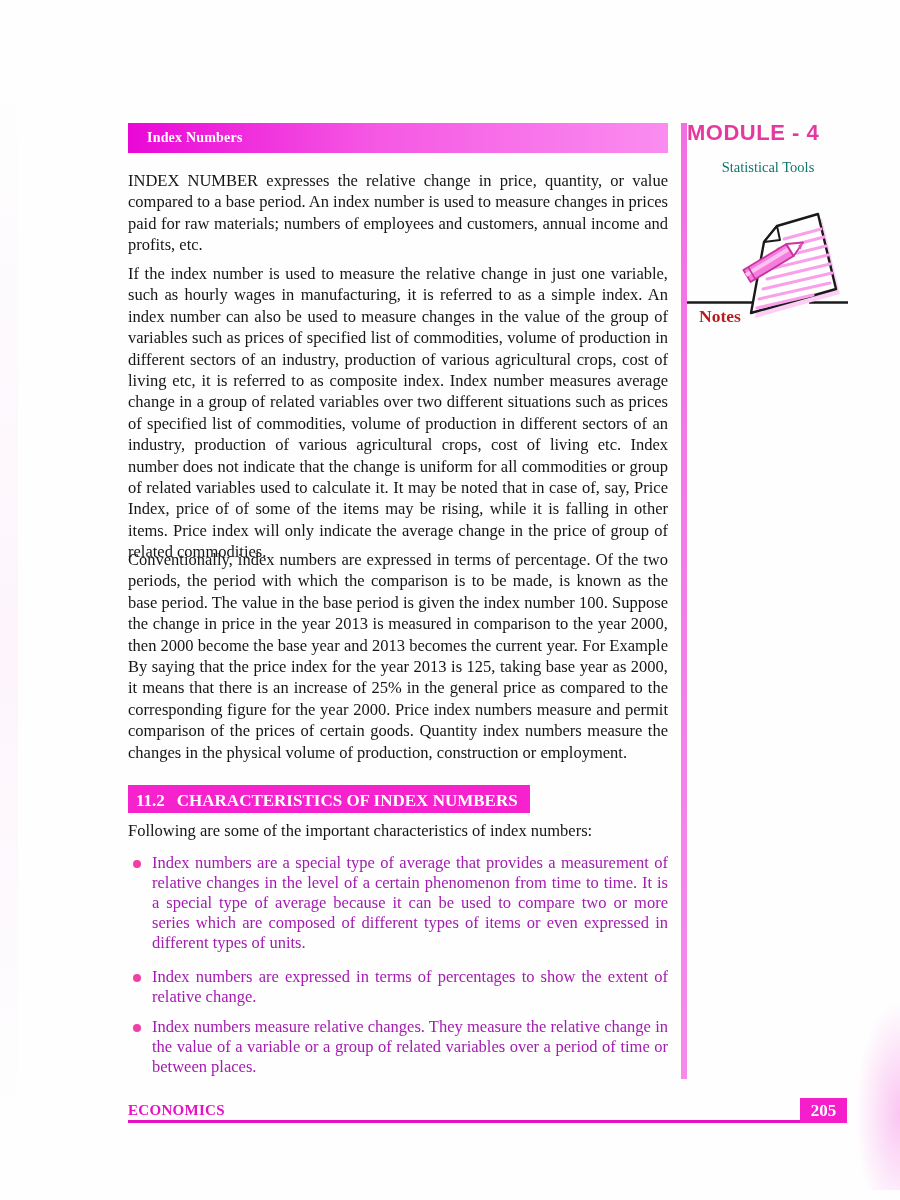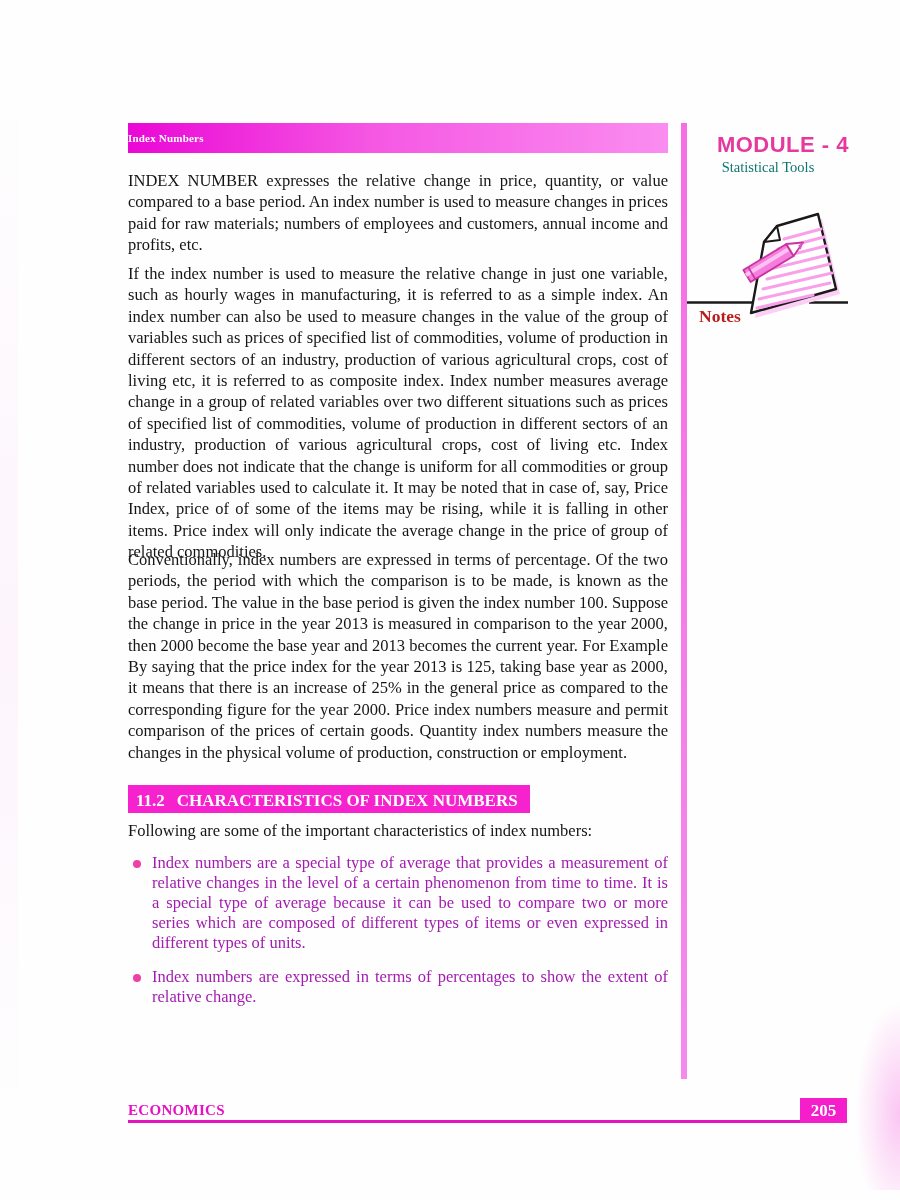--- a/index.html
+++ b/index.html
@@ -24,34 +24,33 @@
     background: linear-gradient(to bottom, rgba(250,210,245,0) 0%, rgba(250,215,246,0.25) 55%, rgba(250,215,246,0) 100%);
     pointer-events: none;
   }
 
   .banner {
     position: absolute; left: 128px; top: 123px; width: 540px; height: 30px;
     background: linear-gradient(to right, #ea07d6 0%, #f557e3 45%, #fa8df0 100%);
     display: flex; align-items: center;
   }
   .banner span {
-    color: #ffffff; font-weight: bold; font-size: 11px; padding-left: 0;
+    color: #ffffff; font-weight: bold; font-size: 14px; padding-left: 19px;
     letter-spacing: 0.2px;
   }
 
   .v-divider {
     position: absolute; left: 681px; top: 123px; width: 6px; height: 956px;
     background: linear-gradient(to bottom, #f46fe4, #f58aec);
   }
   .module-title {
     position: absolute; left: 687px; top: 120px; width: 162px;
-    text-align: right; font-family: "Liberation Sans", sans-serif;
+    text-align: left; font-family: "Liberation Sans", sans-serif;
     font-weight: bold; font-size: 22px; color: #e6399f; letter-spacing: 0.5px;
     white-space: nowrap;
-    margin-top: 12px;
   }
   .module-subtitle {
     position: absolute; left: 687px; top: 159px; width: 162px;
     text-align: center; font-size: 14.5px; color: #0f766e;
   }
   .notes-icon-wrap { position: absolute; left: 685px; top: 196px; width: 170px; height: 140px; }
   .notes-label {
     position: absolute; left: 699px; top: 306px;
     font-weight: bold; font-size: 17.5px; color: #b91c1c;
   }
@@ -171,18 +170,22 @@
   <p class="intro-text">Following are some of the important characteristics of index numbers:</p>
 
   <div class="bullet-item b1">
     <span class="dot"></span>
     <span class="b-text">Index numbers are a special type of average that provides a measurement of relative changes in the level of a certain phenomenon from time to time. It is a special type of average because it can be used to compare two or more series which are composed of different types of items or even expressed in different types of units.</span>
   </div>
   <div class="bullet-item b2">
     <span class="dot"></span>
     <span class="b-text">Index numbers are expressed in terms of percentages to show the extent of relative change.</span>
   </div>
+  <div class="bullet-item b3">
+    <span class="dot"></span>
+    <span class="b-text">Index numbers measure relative changes. They measure the relative change in the value of a variable or a group of related variables over a period of time or between places.</span>
+  </div>
 
   <div class="footer-book">ECONOMICS</div>
   <div class="footer-rule"></div>
   <div class="page-number-badge">205</div>
 
 </div>
 
 </body></html>

